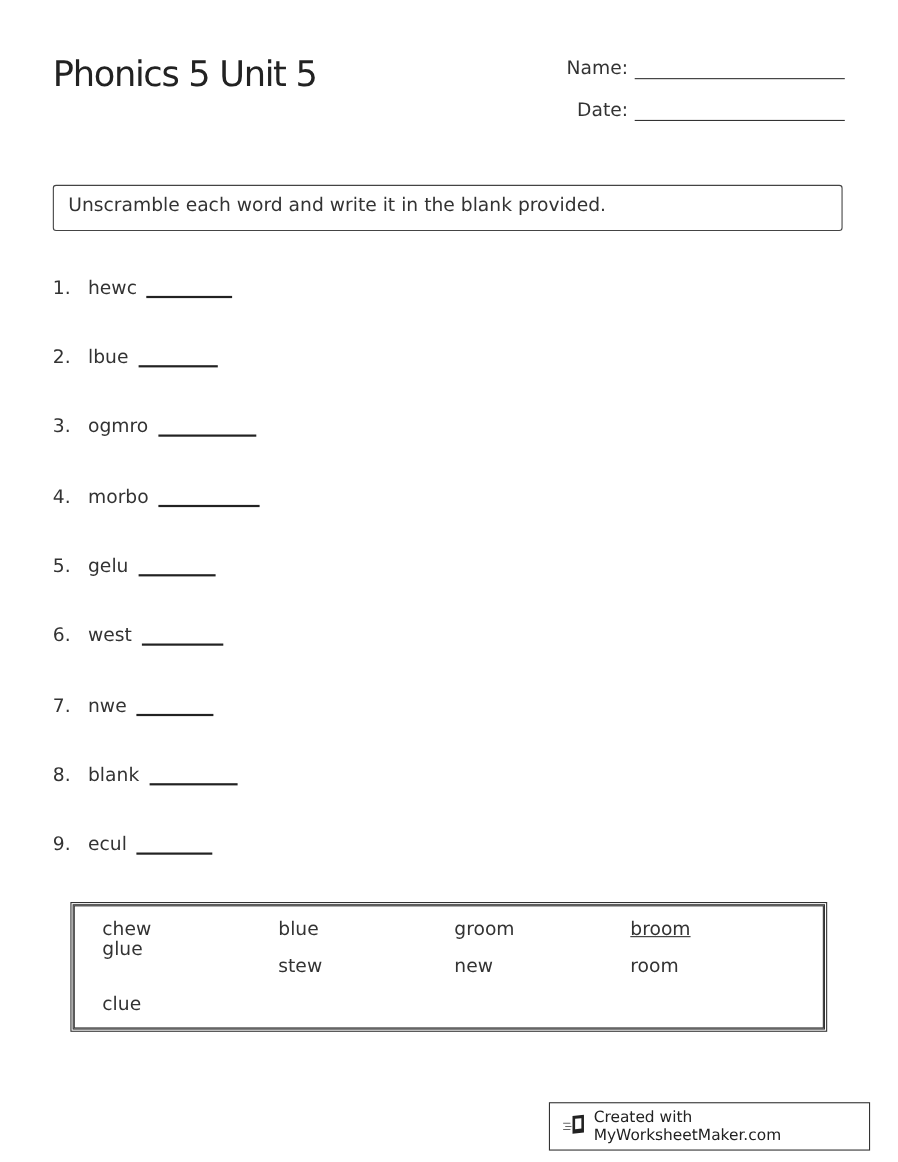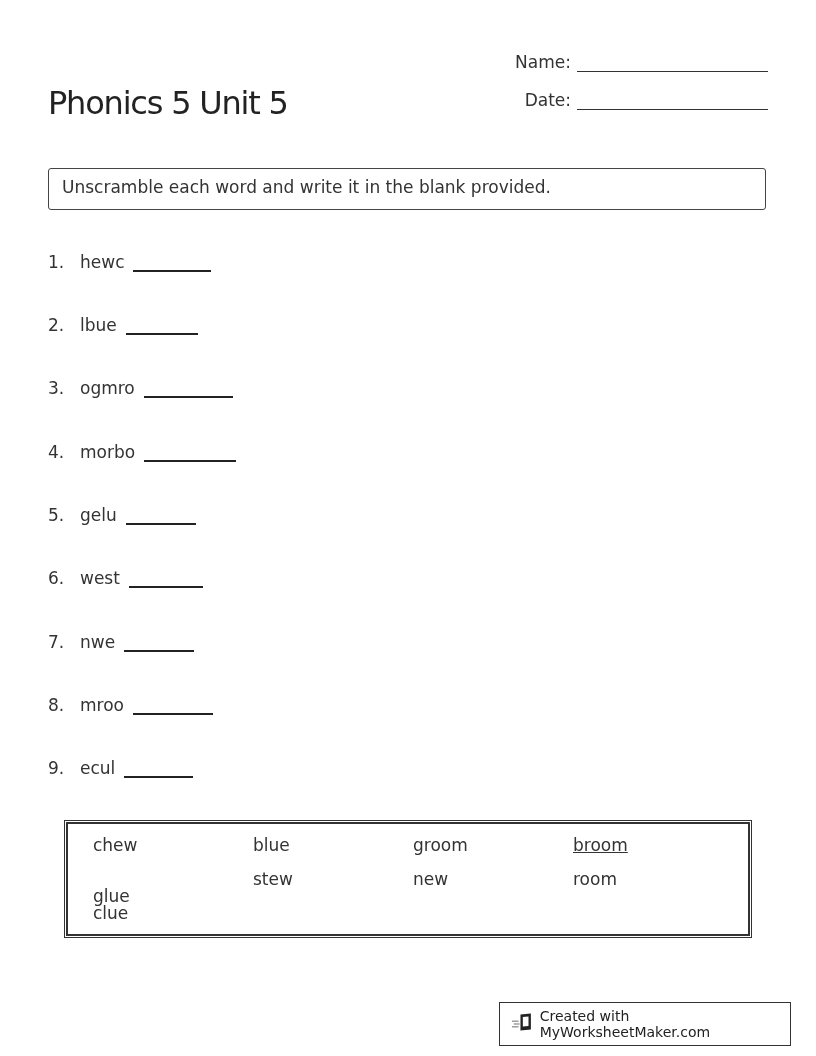--- a/index.html
+++ b/index.html
@@ -1,19 +1,19 @@
 <!DOCTYPE html>
 <html><head>
 <meta charset="utf-8">
 <style>
   html, body { margin: 0; padding: 0; background: #ffffff; }
   body { width: 816px; height: 1056px; position: relative; overflow: hidden;
          font-family: "DejaVu Sans", sans-serif; color: #333333; }
   .title { position: absolute; left: 48px; top: 48px; font-size: 32px; color: #222;
-           font-family: "DejaVu Sans", sans-serif; letter-spacing: -1.2px; font-weight: normal; margin-top: 36px; }
+           font-family: "DejaVu Sans", sans-serif; letter-spacing: -1.2px; font-weight: normal; }
   .field { position: absolute; right: 48px; display: flex; align-items: flex-end; font-size: 17px; color: #333; text-align: center; }
   .field .lbl { margin-right: 6px; }
   .field .line { width: 191px; border-bottom: 1.5px solid #333; height: 18px; }
   .instructions { position: absolute; left: 48px; top: 168px; width: 718px; height: 42px;
                   border: 1.3px solid #444; border-radius: 3px; box-sizing: border-box;
                   padding: 8px 13px; font-size: 17px; color: #333; }
   .q { position: absolute; left: 48px; display: flex; align-items: baseline; font-size: 17px; color: #333; }
   .q .num { width: 32px; }
   .q .blank { display: inline-block; border-bottom: 2px solid #222; margin-left: 9px; height: 1px; position: relative; top: 4px; }
   .wordbank { position: absolute; left: 64px; top: 820px; width: 688px; height: 118px;
@@ -70,37 +70,37 @@
       <span class="word">west</span>
       <span class="blank" style="width:74px"></span>
     </div>
     <div class="q" style="top: 632px;">
       <span class="num">7.</span>
       <span class="word">nwe</span>
       <span class="blank" style="width:70px"></span>
     </div>
     <div class="q" style="top: 695px;">
       <span class="num">8.</span>
-      <span class="word">mroo</span>
+      <span class="word">blank</span>
       <span class="blank" style="width:80px"></span>
     </div>
     <div class="q" style="top: 758px;">
       <span class="num">9.</span>
       <span class="word">ecul</span>
       <span class="blank" style="width:69px"></span>
     </div>
   </div>
 
 <div class="wordbank">
   <div id="wb-items">
       <div class="wb-item" style="left: 26px; top: 12px;">chew</div>
       <div class="wb-item" style="left: 186px; top: 12px;">blue</div>
       <div class="wb-item" style="left: 346px; top: 12px;">groom</div>
       <div class="wb-item" style="left: 506px; top: 12px; text-decoration: underline;">broom</div>
-      <div class="wb-item" style="left: 26px; top: 63px;">glue</div>
+      <div class="wb-item" style="left: 26px; top: 30px;">glue</div>
       <div class="wb-item" style="left: 186px; top: 46px;">stew</div>
       <div class="wb-item" style="left: 346px; top: 46px;">new</div>
       <div class="wb-item" style="left: 506px; top: 46px;">room</div>
       <div class="wb-item" style="left: 26px; top: 80px;">clue</div>
     </div>
 </div>
 
 <div class="footer">
   <svg width="24" height="22" viewBox="0 0 24 22">
     <rect x="10" y="2" width="11" height="17" fill="#222" transform="skewY(-6)"></rect>

